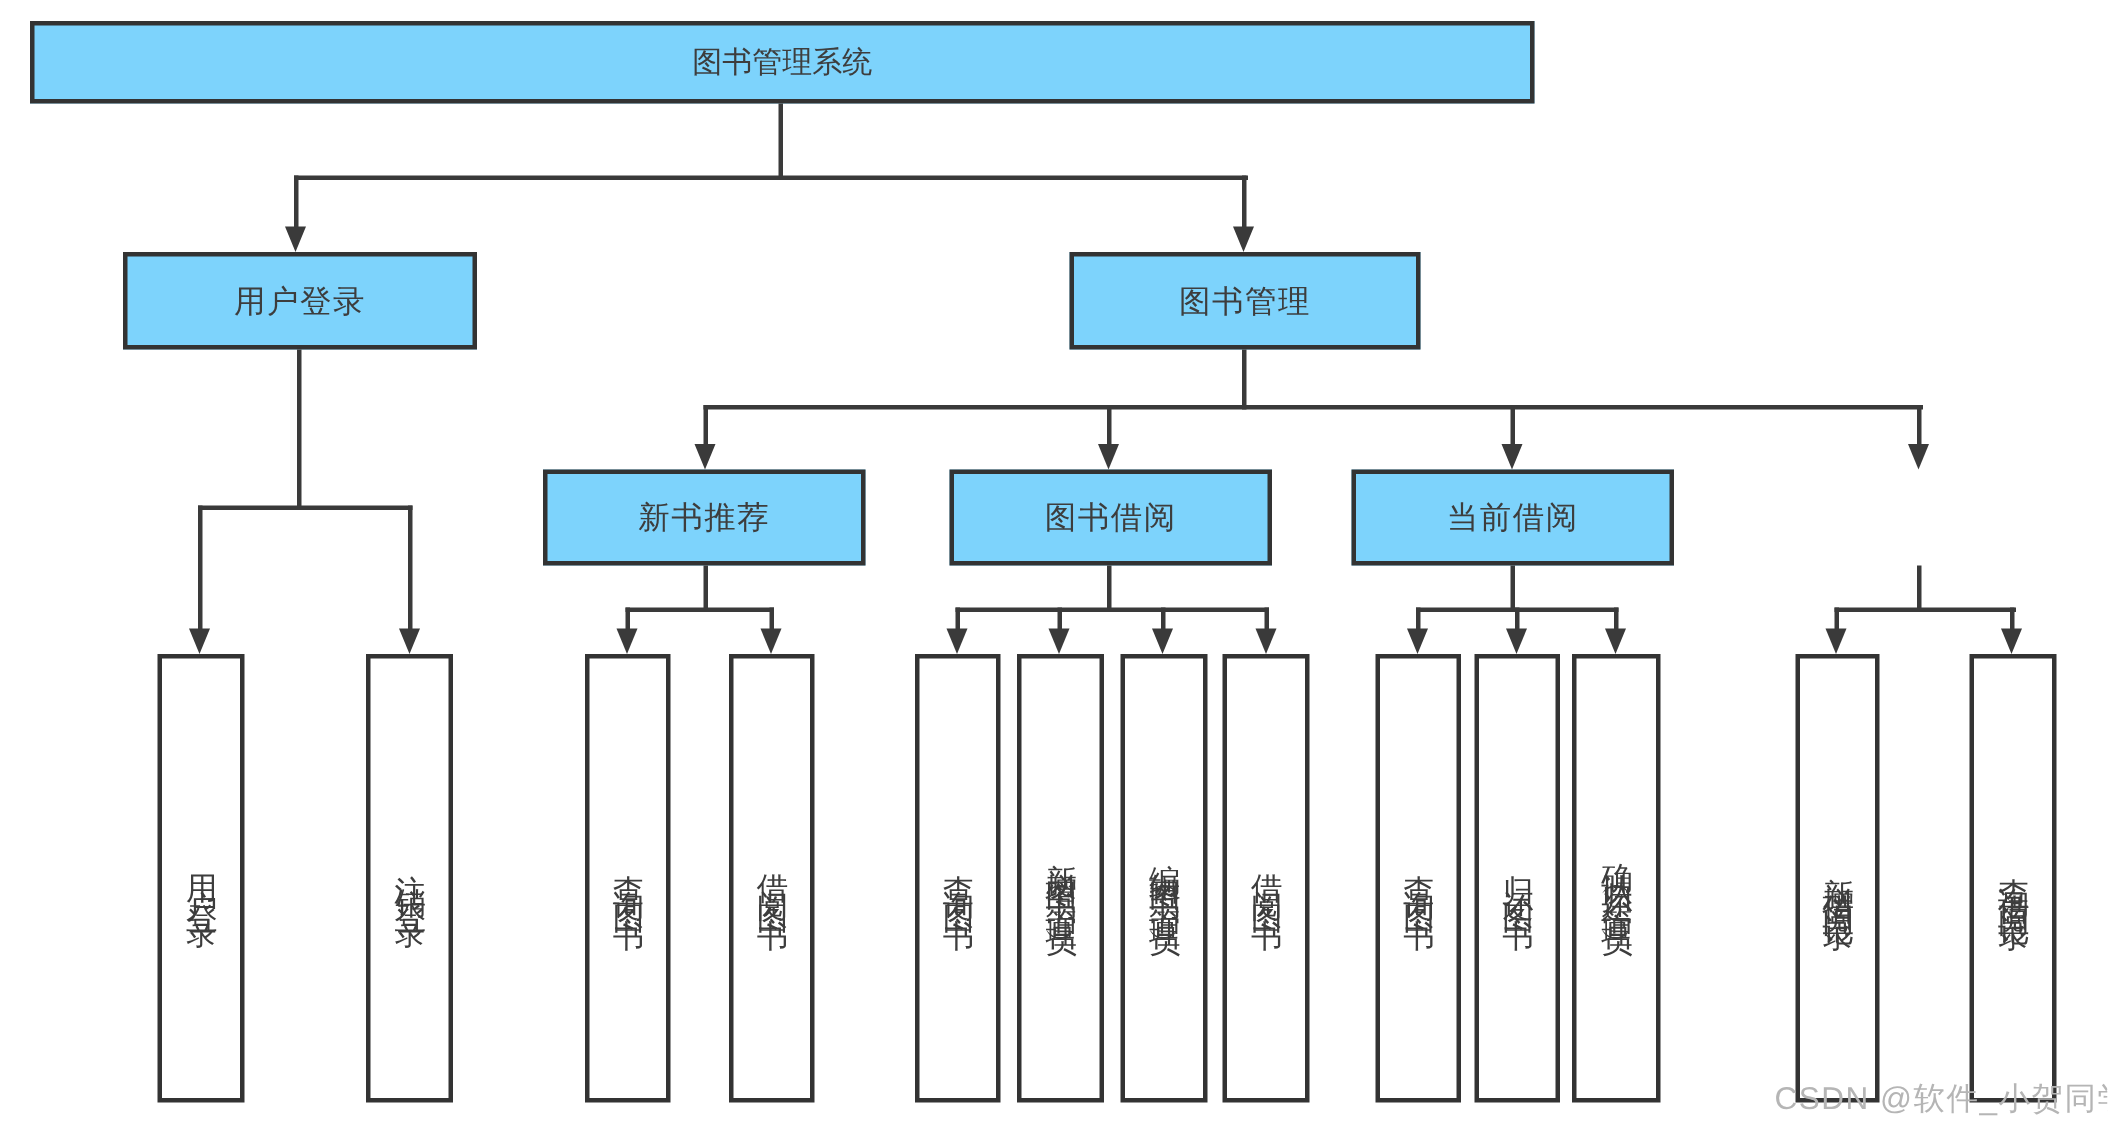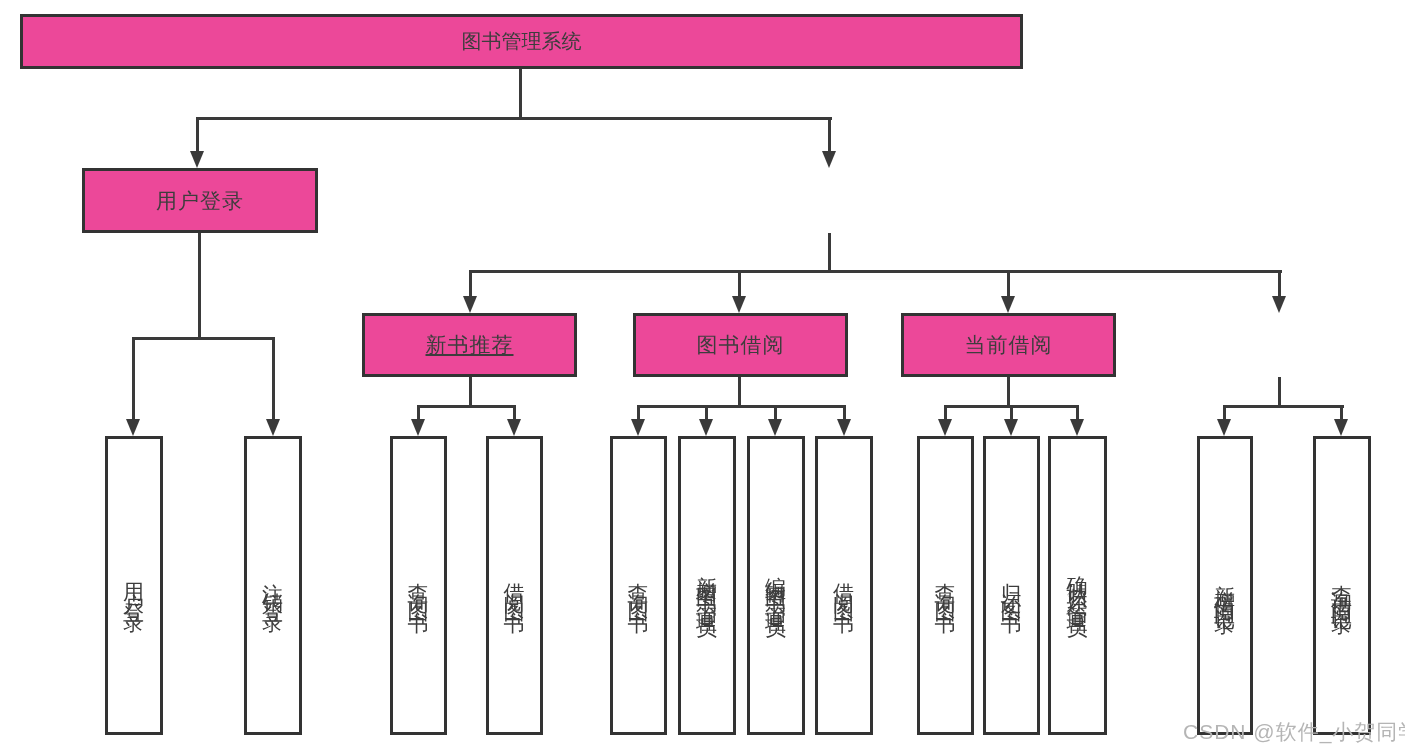--- a/index.html
+++ b/index.html
@@ -14,21 +14,21 @@
   body{font-family:"Liberation Sans","DejaVu Sans",sans-serif;}
   .canvas{
     position:relative;
     width:1405px;height:747px;
     background:var(--bg);
     overflow:hidden;
   }
   
   .node{
     position:absolute;
-    background:#ec4899;
+    background:#7dd3fc;
     border:3px solid var(--border);
     color:var(--text);
     display:flex;align-items:center;justify-content:center;
     text-align:center;
   }
   .node.h{font-size:21px;letter-spacing:1px;}
   .node.root{font-size:20px;}
   .leaf{
     position:absolute;
     background:#fff;
@@ -71,22 +71,25 @@
 <div class="canvas">
 
   <div class="node root" style="left:20px;top:14px;width:1003px;height:55px;">
     <span>图书管理系统</span>
   </div>
 
   <div class="node h" style="left:82px;top:168px;width:236px;height:65px;">
     <span>用户登录</span>
   </div>
 
-
-  <div class="node h" style="left:362px;top:313px;width:215px;height:64px;text-decoration:underline;">
+  <div class="node h" style="left:713px;top:168px;width:234px;height:65px;">
+    <span>图书管理</span>
+  </div>
+
+  <div class="node h" style="left:362px;top:313px;width:215px;height:64px;">
     <span>新书推荐</span>
   </div>
 
   <div class="node h" style="left:633px;top:313px;width:215px;height:64px;">
     <span>图书借阅</span>
   </div>
 
   <div class="node h" style="left:901px;top:313px;width:215px;height:64px;">
     <span>当前借阅</span>
   </div>

